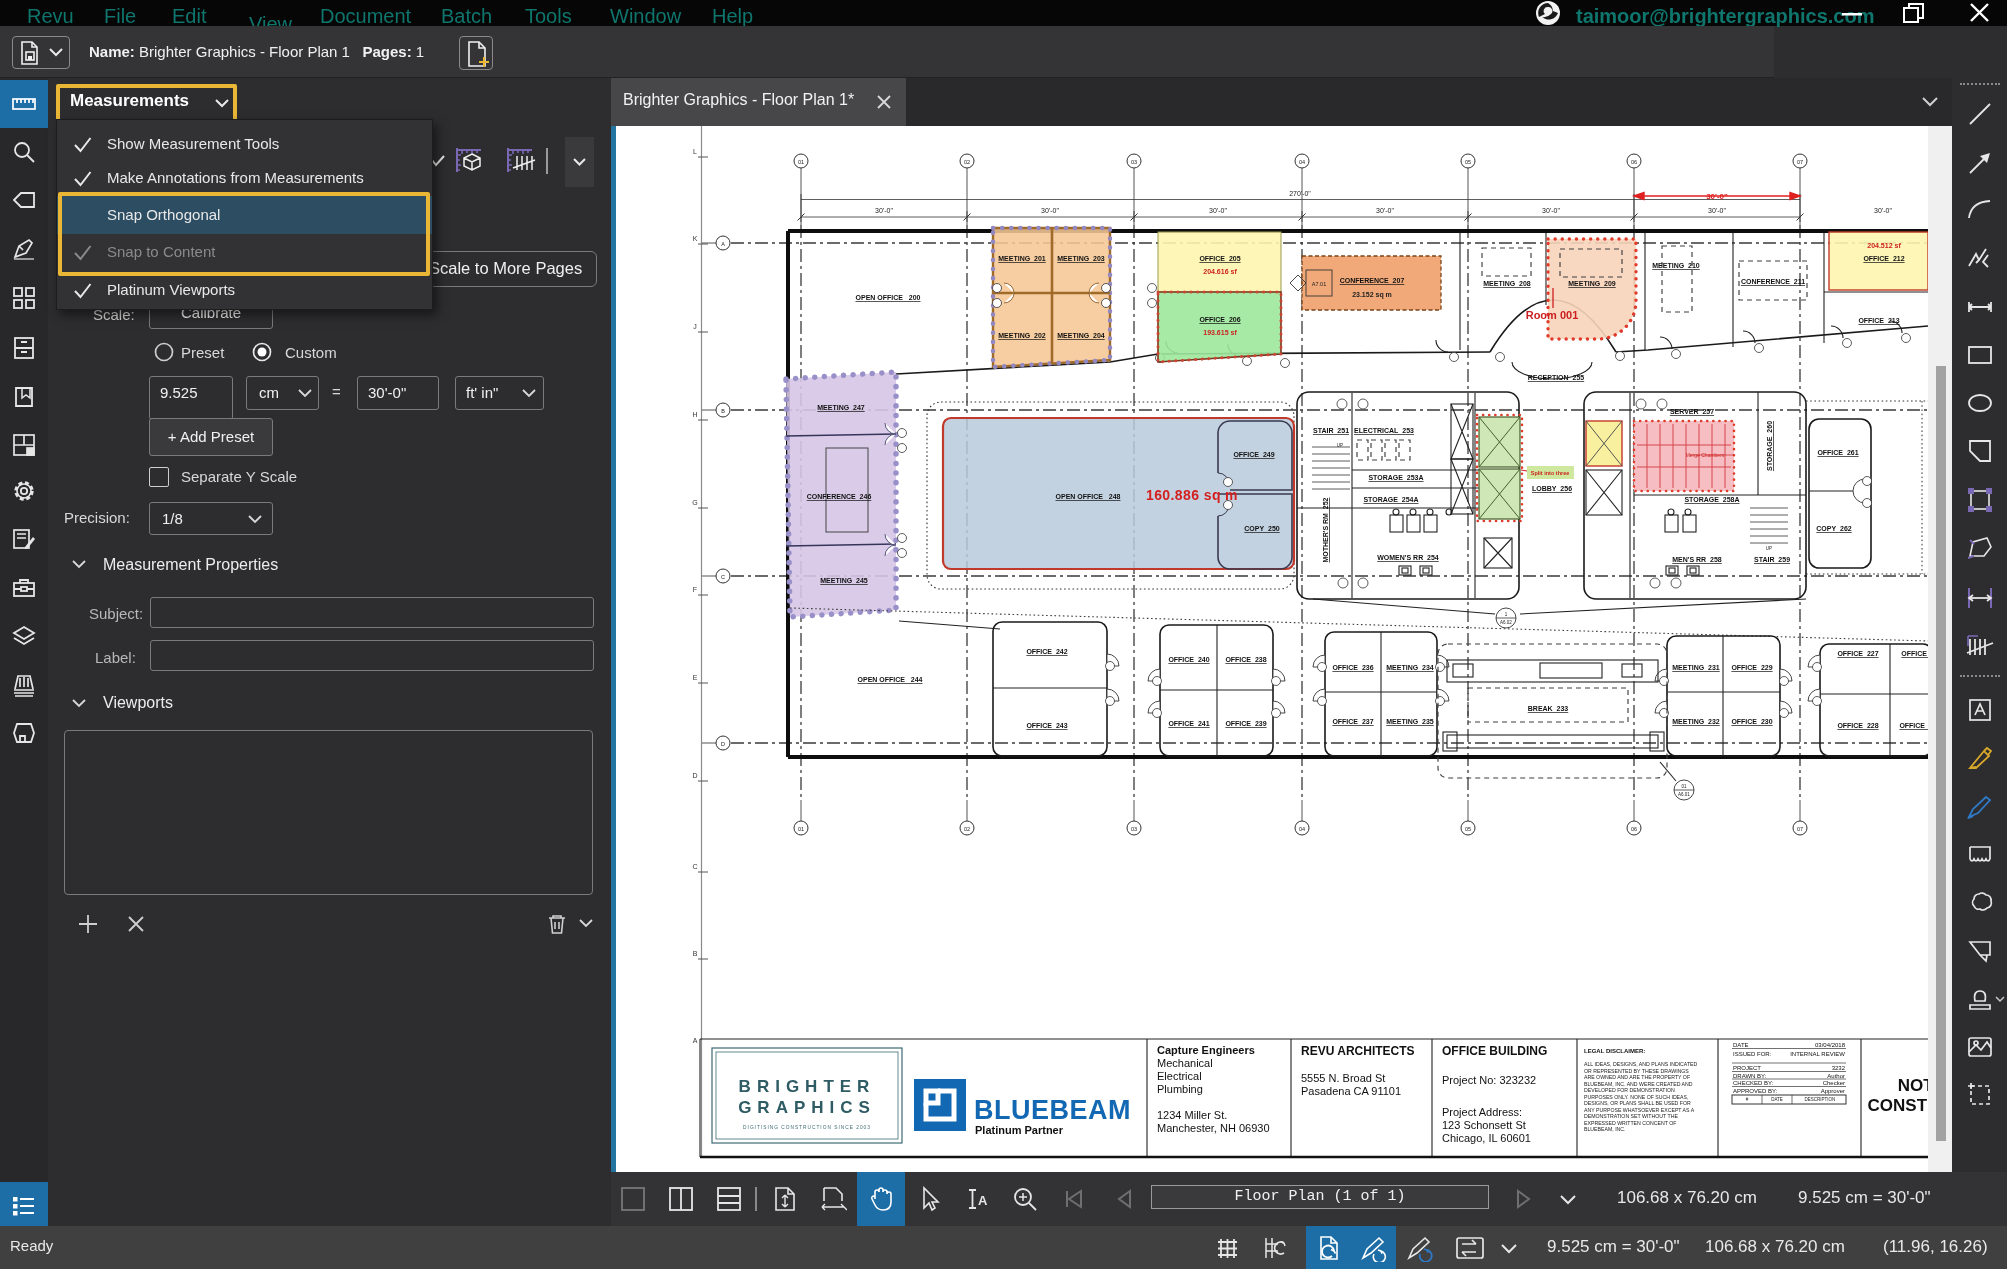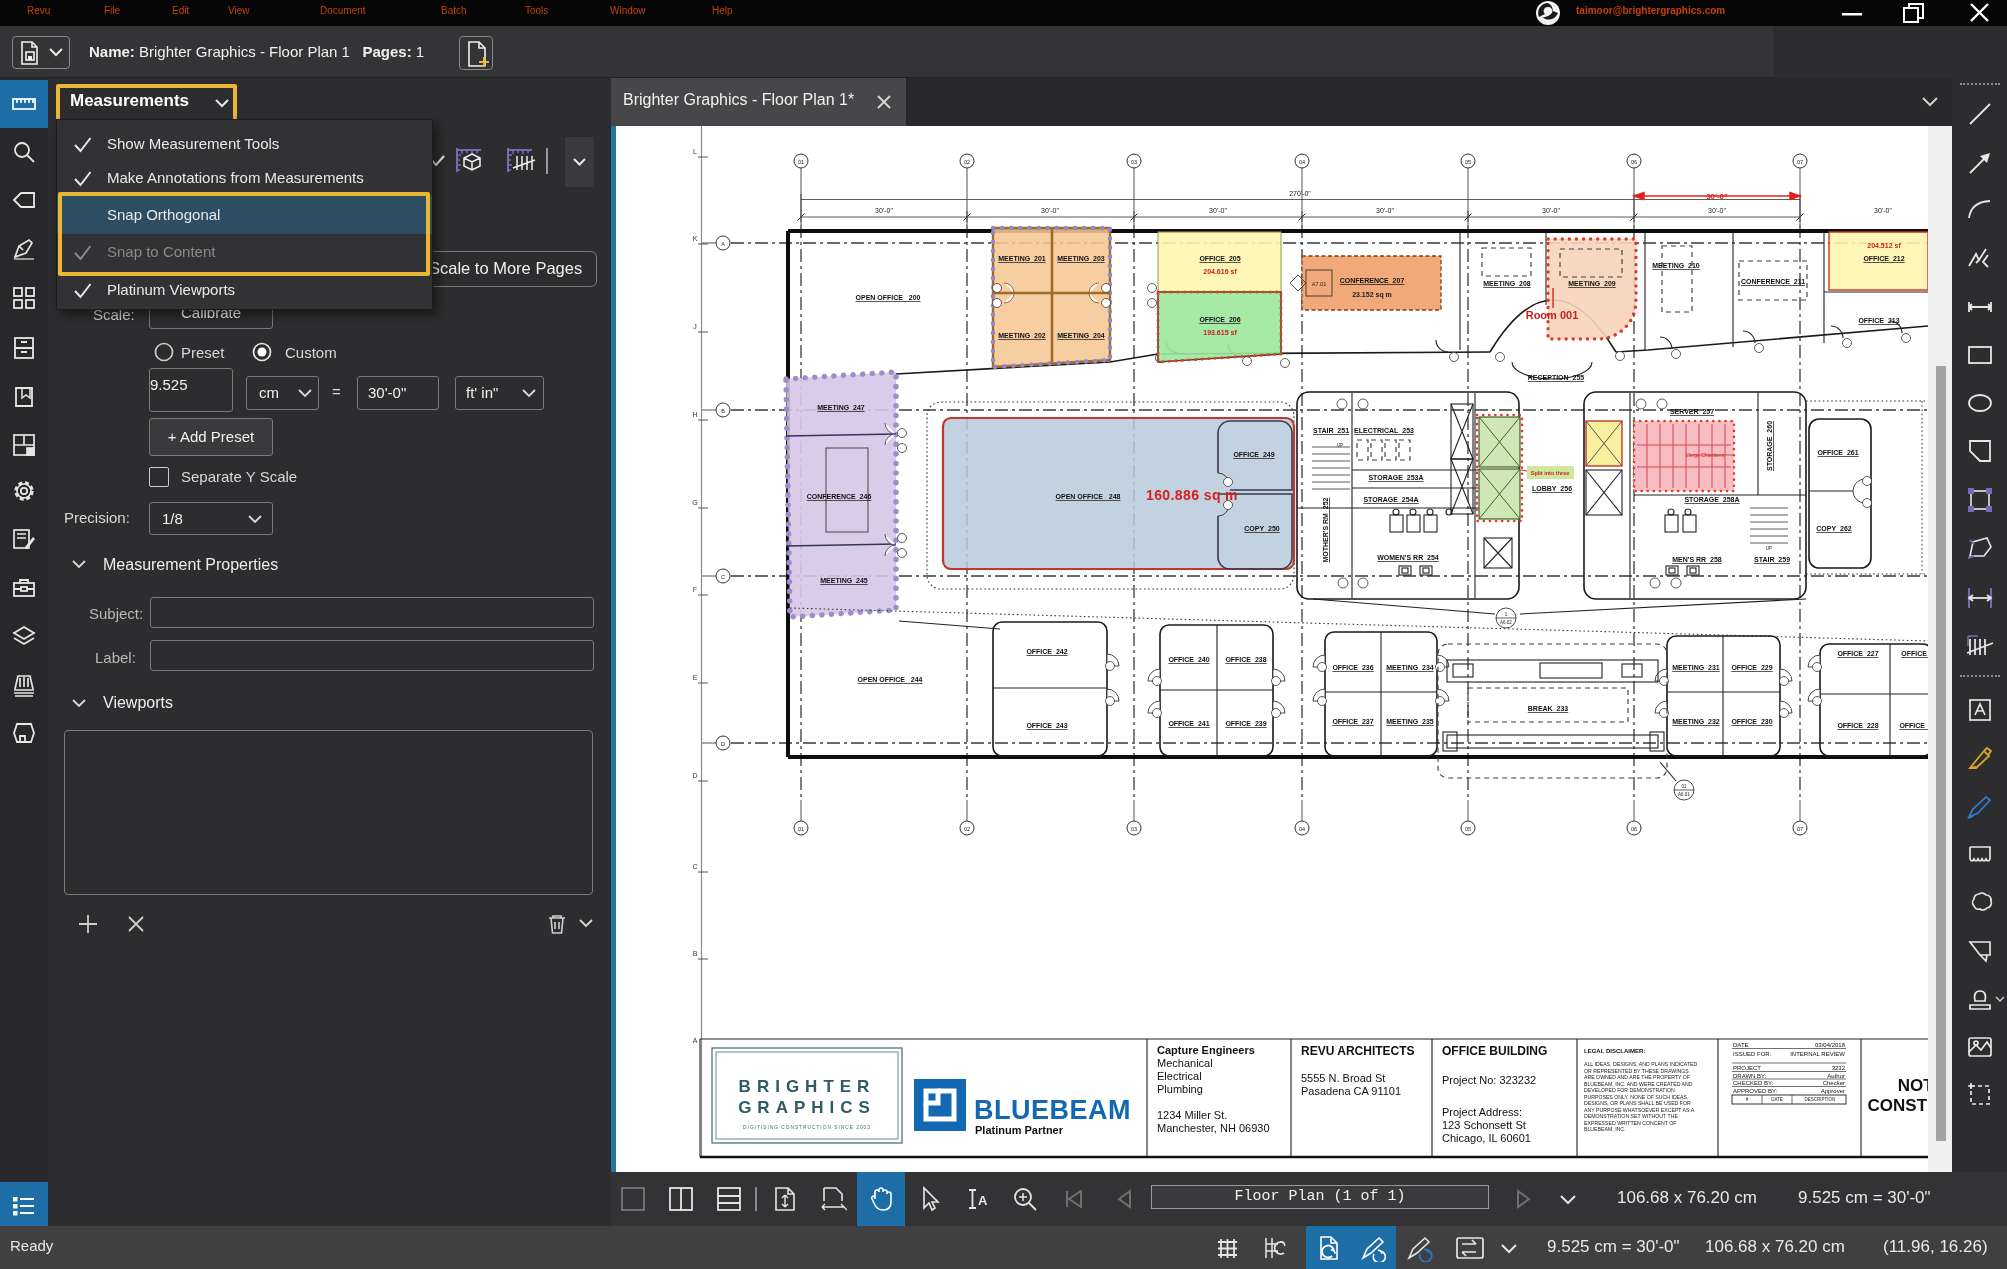--- a/index.html
+++ b/index.html
@@ -2,21 +2,21 @@
 <html><head>
 <meta charset="utf-8">
 <style>
 * { margin:0; padding:0; box-sizing:border-box; }
 html,body { width:2007px; height:1269px; overflow:hidden; }
 body { font-family:"Liberation Sans",sans-serif; background:#2d2d2f; position:relative; color:#e8e8e8; }
 .abs { position:absolute; }
 
 
 #menubar { left:0; top:0; width:2007px; height:26px; background:#060606; }
-#menubar .mi { position:absolute; top:5px; font-size:10px; color:#c2410c; }
+#menubar .mi { position:absolute; top:5px; font-size:20px; color:#0f766e; }
 
 #namebar { left:0; top:26px; width:1774px; height:52px; background:#343437; border-bottom:1px solid #222; }
 .nbtn { position:absolute; border:1px solid #8a8a8a; border-radius:4px; background:transparent; }
 #namebar .txt { position:absolute; top:17px; font-size:15px; color:#f0f0f0; }
 
 #leftstrip { left:0; top:78px; width:48px; height:1148px; background:#28282a; }
 .sicon { position:absolute; left:0; width:48px; height:48px; display:flex; align-items:center; justify-content:center; }
 .sicon.active { background:#1d6da6; }
 
 #leftpanel { left:48px; top:78px; width:563px; height:1148px; background:#2d2d2f; }
@@ -43,21 +43,21 @@
 .mitem .tx { position:absolute; left:50px; top:9px; }
 svg text { font-family:"Liberation Sans",sans-serif; }
 </style>
 </head>
 <body>
 
 <div class="abs" id="menubar">
   <div class="mi" style="left:27px;">Revu</div>
   <div class="mi" style="left:104px;">File</div>
   <div class="mi" style="left:172px;">Edit</div>
-  <div class="mi" style="left:228px;">View</div>
+  <div class="mi" style="left:249px;margin-top:8px;">View</div>
   <div class="mi" style="left:320px;">Document</div>
   <div class="mi" style="left:441px;">Batch</div>
   <div class="mi" style="left:525px;">Tools</div>
   <div class="mi" style="left:610px;">Window</div>
   <div class="mi" style="left:712px;">Help</div>
 
   <svg class="abs" style="left:1533px;top:0;" width="30" height="26" viewBox="0 0 30 26">
     <circle cx="15" cy="13" r="12" fill="#f2f2f2"></circle>
     <path d="M15 3 a10 10 0 0 0 -9 14 l6 -3 a4 4 0 0 1 3 -7 a4 4 0 0 1 3 7 a10 10 0 0 1 -9 3 a10 10 0 0 0 16 -4 l-5 -2 a10 10 0 0 0 -5 -8z" fill="#1a1a1a"></path>
   </svg>
@@ -232,21 +232,21 @@
   <svg style="position:absolute;left:106px;top:264px;" width="20" height="20">
       <circle cx="10" cy="10" r="8.5" fill="none" stroke="#cdcdcd" stroke-width="1.7"></circle>
     </svg>
   <div class="lbl" style="left:133px;top:266px;">Preset</div>
   <svg style="position:absolute;left:204px;top:264px;" width="20" height="20">
       <circle cx="10" cy="10" r="8.5" fill="none" stroke="#e8e8e8" stroke-width="1.7"></circle>
       <circle cx="10" cy="10" r="4.5" fill="#fff"></circle>
     </svg>
   <div class="lbl" style="left:237px;top:266px;">Custom</div>
 
-  <div class="inp" style="left:101px;top:290px;width:84px;height:44px;line-height:32px;">9.525</div>
+  <div class="inp" style="left:101px;top:298px;width:84px;height:44px;line-height:32px;padding-left:10px;">9.525</div>
   <div class="inp" style="left:198px;top:298px;width:73px;height:34px;line-height:32px;padding-left:12px;">cm</div>
   <svg style="position:absolute;left:250px;top:311px;" width="14" height="9" fill="none" stroke="#d8d8d8" stroke-width="1.8">
       <path d="M1 1 l6 6 l6 -6"></path>
     </svg>
   <div class="lbl" style="left:284px;top:305px;">=</div>
   <div class="inp" style="left:309px;top:298px;width:82px;height:34px;line-height:32px;padding-left:10px;">30'-0"</div>
   <div class="inp" style="left:407px;top:298px;width:89px;height:34px;line-height:32px;padding-left:10px;">ft' in"</div>
   <svg style="position:absolute;left:474px;top:311px;" width="14" height="9" fill="none" stroke="#d8d8d8" stroke-width="1.8">
       <path d="M1 1 l6 6 l6 -6"></path>
     </svg>

